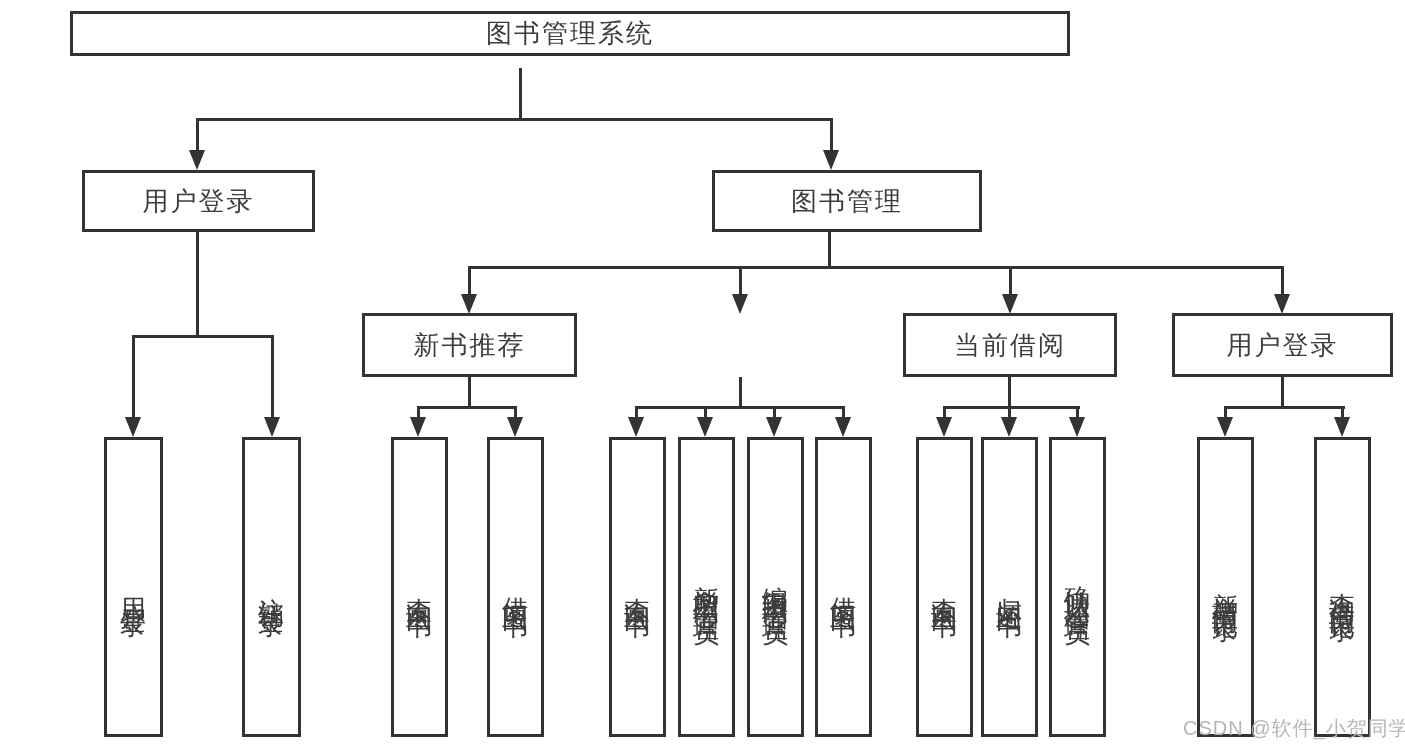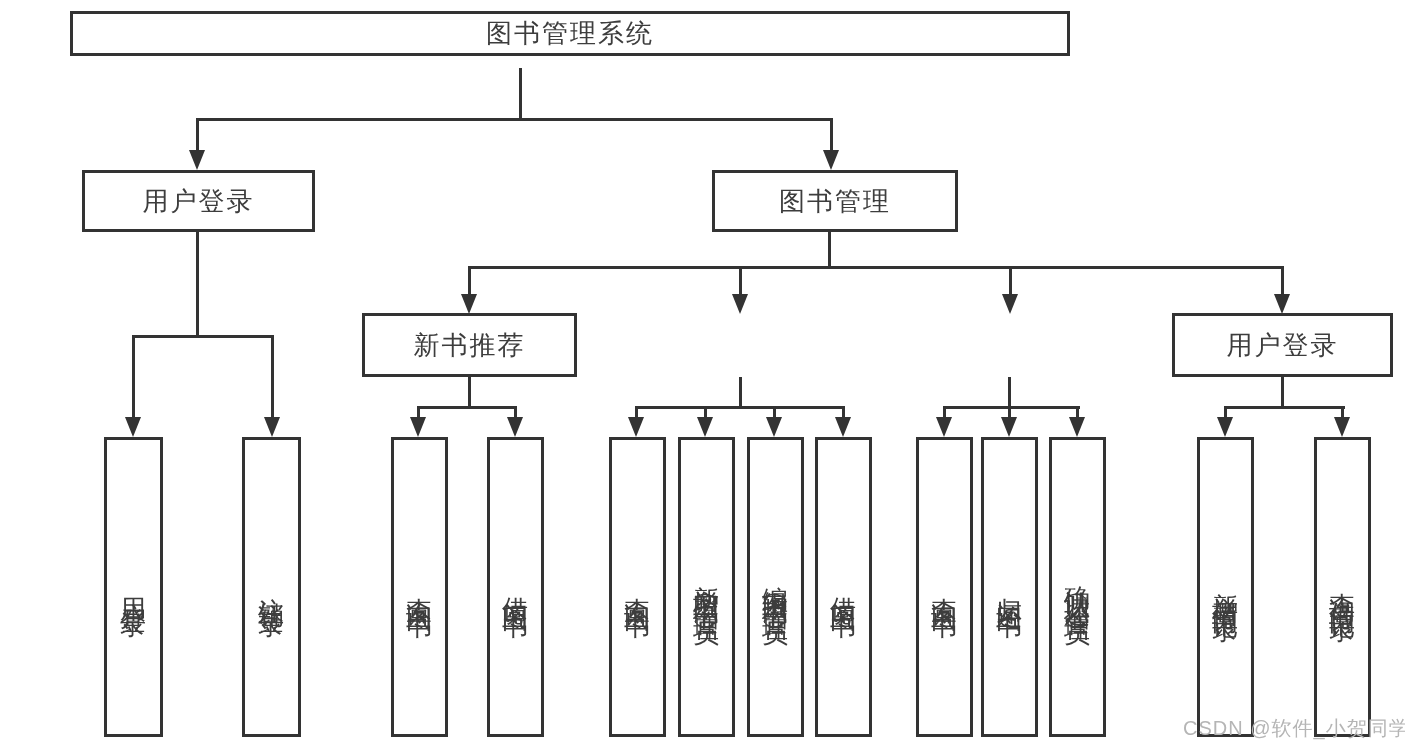--- a/index.html
+++ b/index.html
@@ -82,21 +82,21 @@
   <div class="vline" style="left:519px; top:68px; width:3px; height:52px;"></div>
   <div class="hline" style="left:196px; top:118px; width:637px; height:3px;"></div>
   <div class="vline" style="left:196px; top:118px; width:3px; height:33px;"></div>
   <div class="arrow" style="left:189px; top:150px;"></div>
   <div class="vline" style="left:830px; top:118px; width:3px; height:33px;"></div>
   <div class="arrow" style="left:823px; top:150px;"></div>
 
   <div class="box" style="left:82px; top:170px; width:233px; height:62px;">
     <span>用户登录</span>
   </div>
-  <div class="box" style="left:712px; top:170px; width:246px; height:62px;">
+  <div class="box" style="left:712px; top:170px; width:270px; height:62px;">
     <span>图书管理</span>
   </div>
 
   <div class="vline" style="left:196px; top:232px; width:3px; height:105px;"></div>
   <div class="hline" style="left:132px; top:335px; width:142px; height:3px;"></div>
   <div class="vline" style="left:132px; top:335px; width:3px; height:83px;"></div>
   <div class="arrow" style="left:125px; top:417px;"></div>
   <div class="vline" style="left:271px; top:335px; width:3px; height:83px;"></div>
   <div class="arrow" style="left:264px; top:417px;"></div>
 
@@ -107,20 +107,23 @@
   <div class="vline" style="left:739px; top:266px; width:3px; height:29px;"></div>
   <div class="arrow" style="left:732px; top:294px;"></div>
   <div class="vline" style="left:1009px; top:266px; width:3px; height:29px;"></div>
   <div class="arrow" style="left:1002px; top:294px;"></div>
   <div class="vline" style="left:1281px; top:266px; width:3px; height:29px;"></div>
   <div class="arrow" style="left:1274px; top:294px;"></div>
 
   <div class="box" style="left:362px; top:313px; width:215px; height:64px;">
     <span>新书推荐</span>
   </div>
+  <div class="box" style="left:903px; top:313px; width:214px; height:64px;">
+    <span>当前借阅</span>
+  </div>
   <div class="box" style="left:1172px; top:313px; width:221px; height:64px;">
     <span>用户登录</span>
   </div>
 
   <div class="vline" style="left:468px; top:377px; width:3px; height:32px;"></div>
   <div class="hline" style="left:417px; top:406px; width:100px; height:3px;"></div>
   <div class="vline" style="left:417px; top:406px; width:3px; height:13px;"></div>
   <div class="arrow" style="left:410px; top:417px;"></div>
   <div class="vline" style="left:514px; top:406px; width:3px; height:13px;"></div>
   <div class="arrow" style="left:507px; top:417px;"></div>

